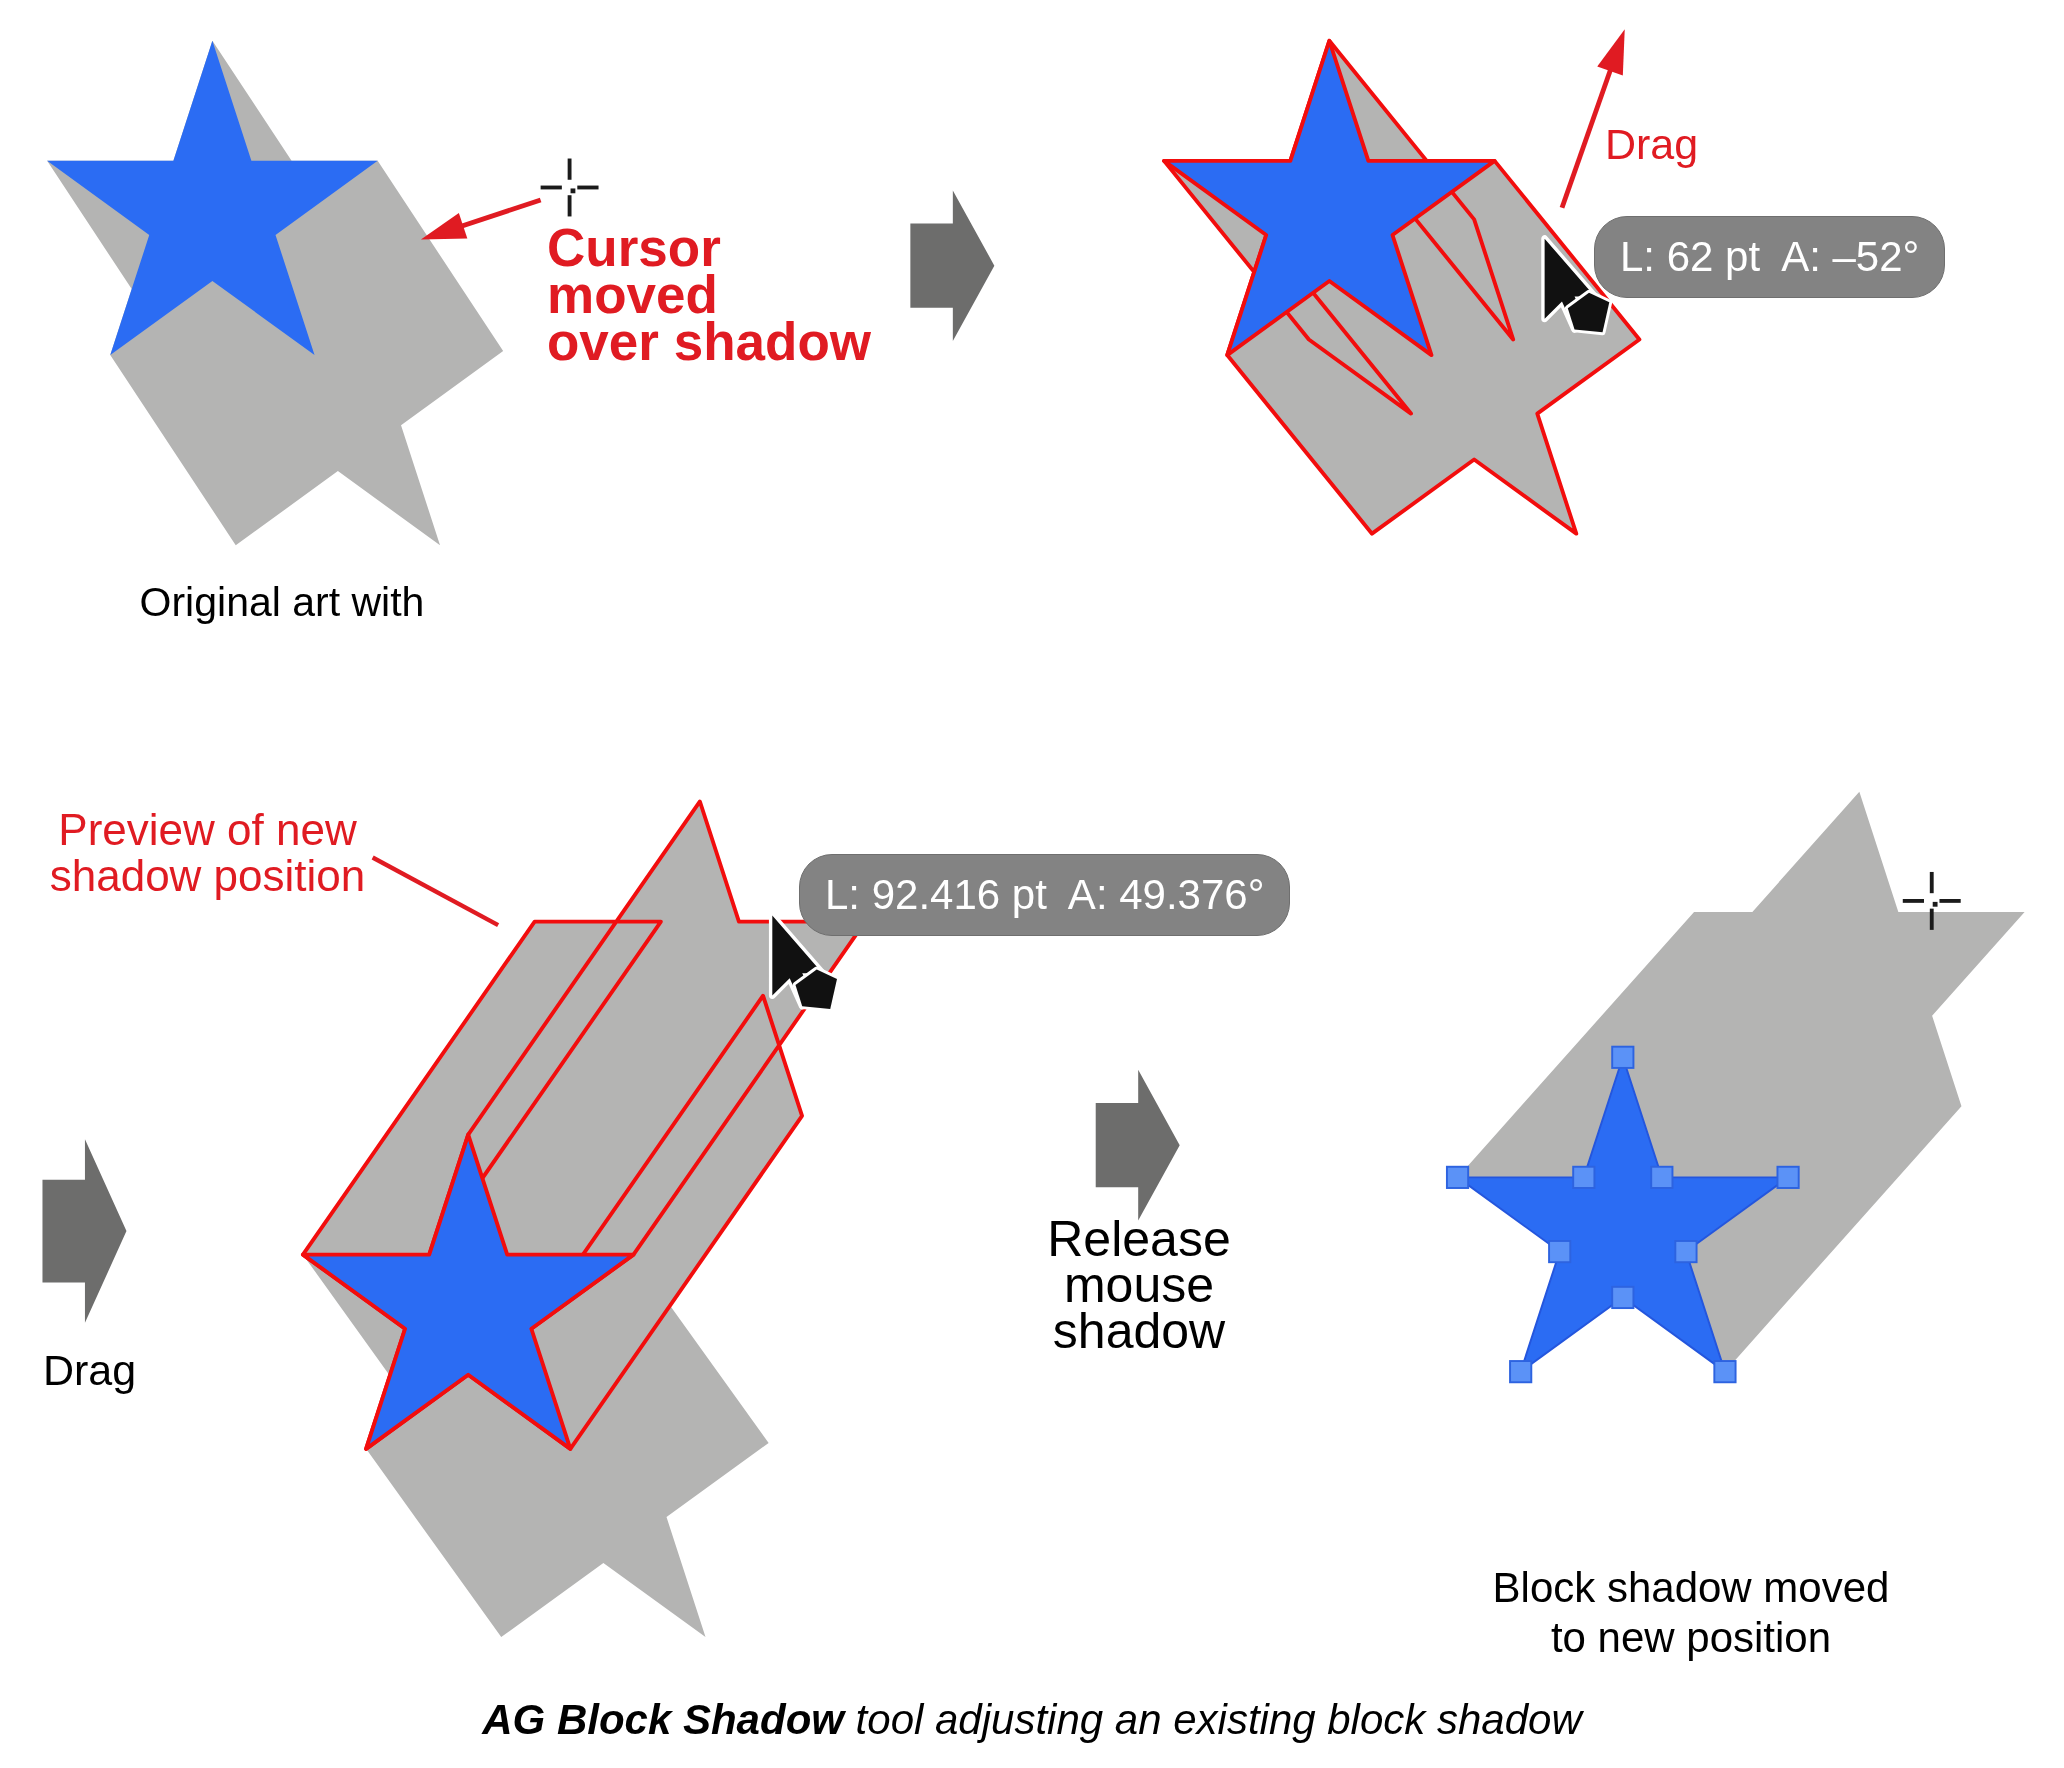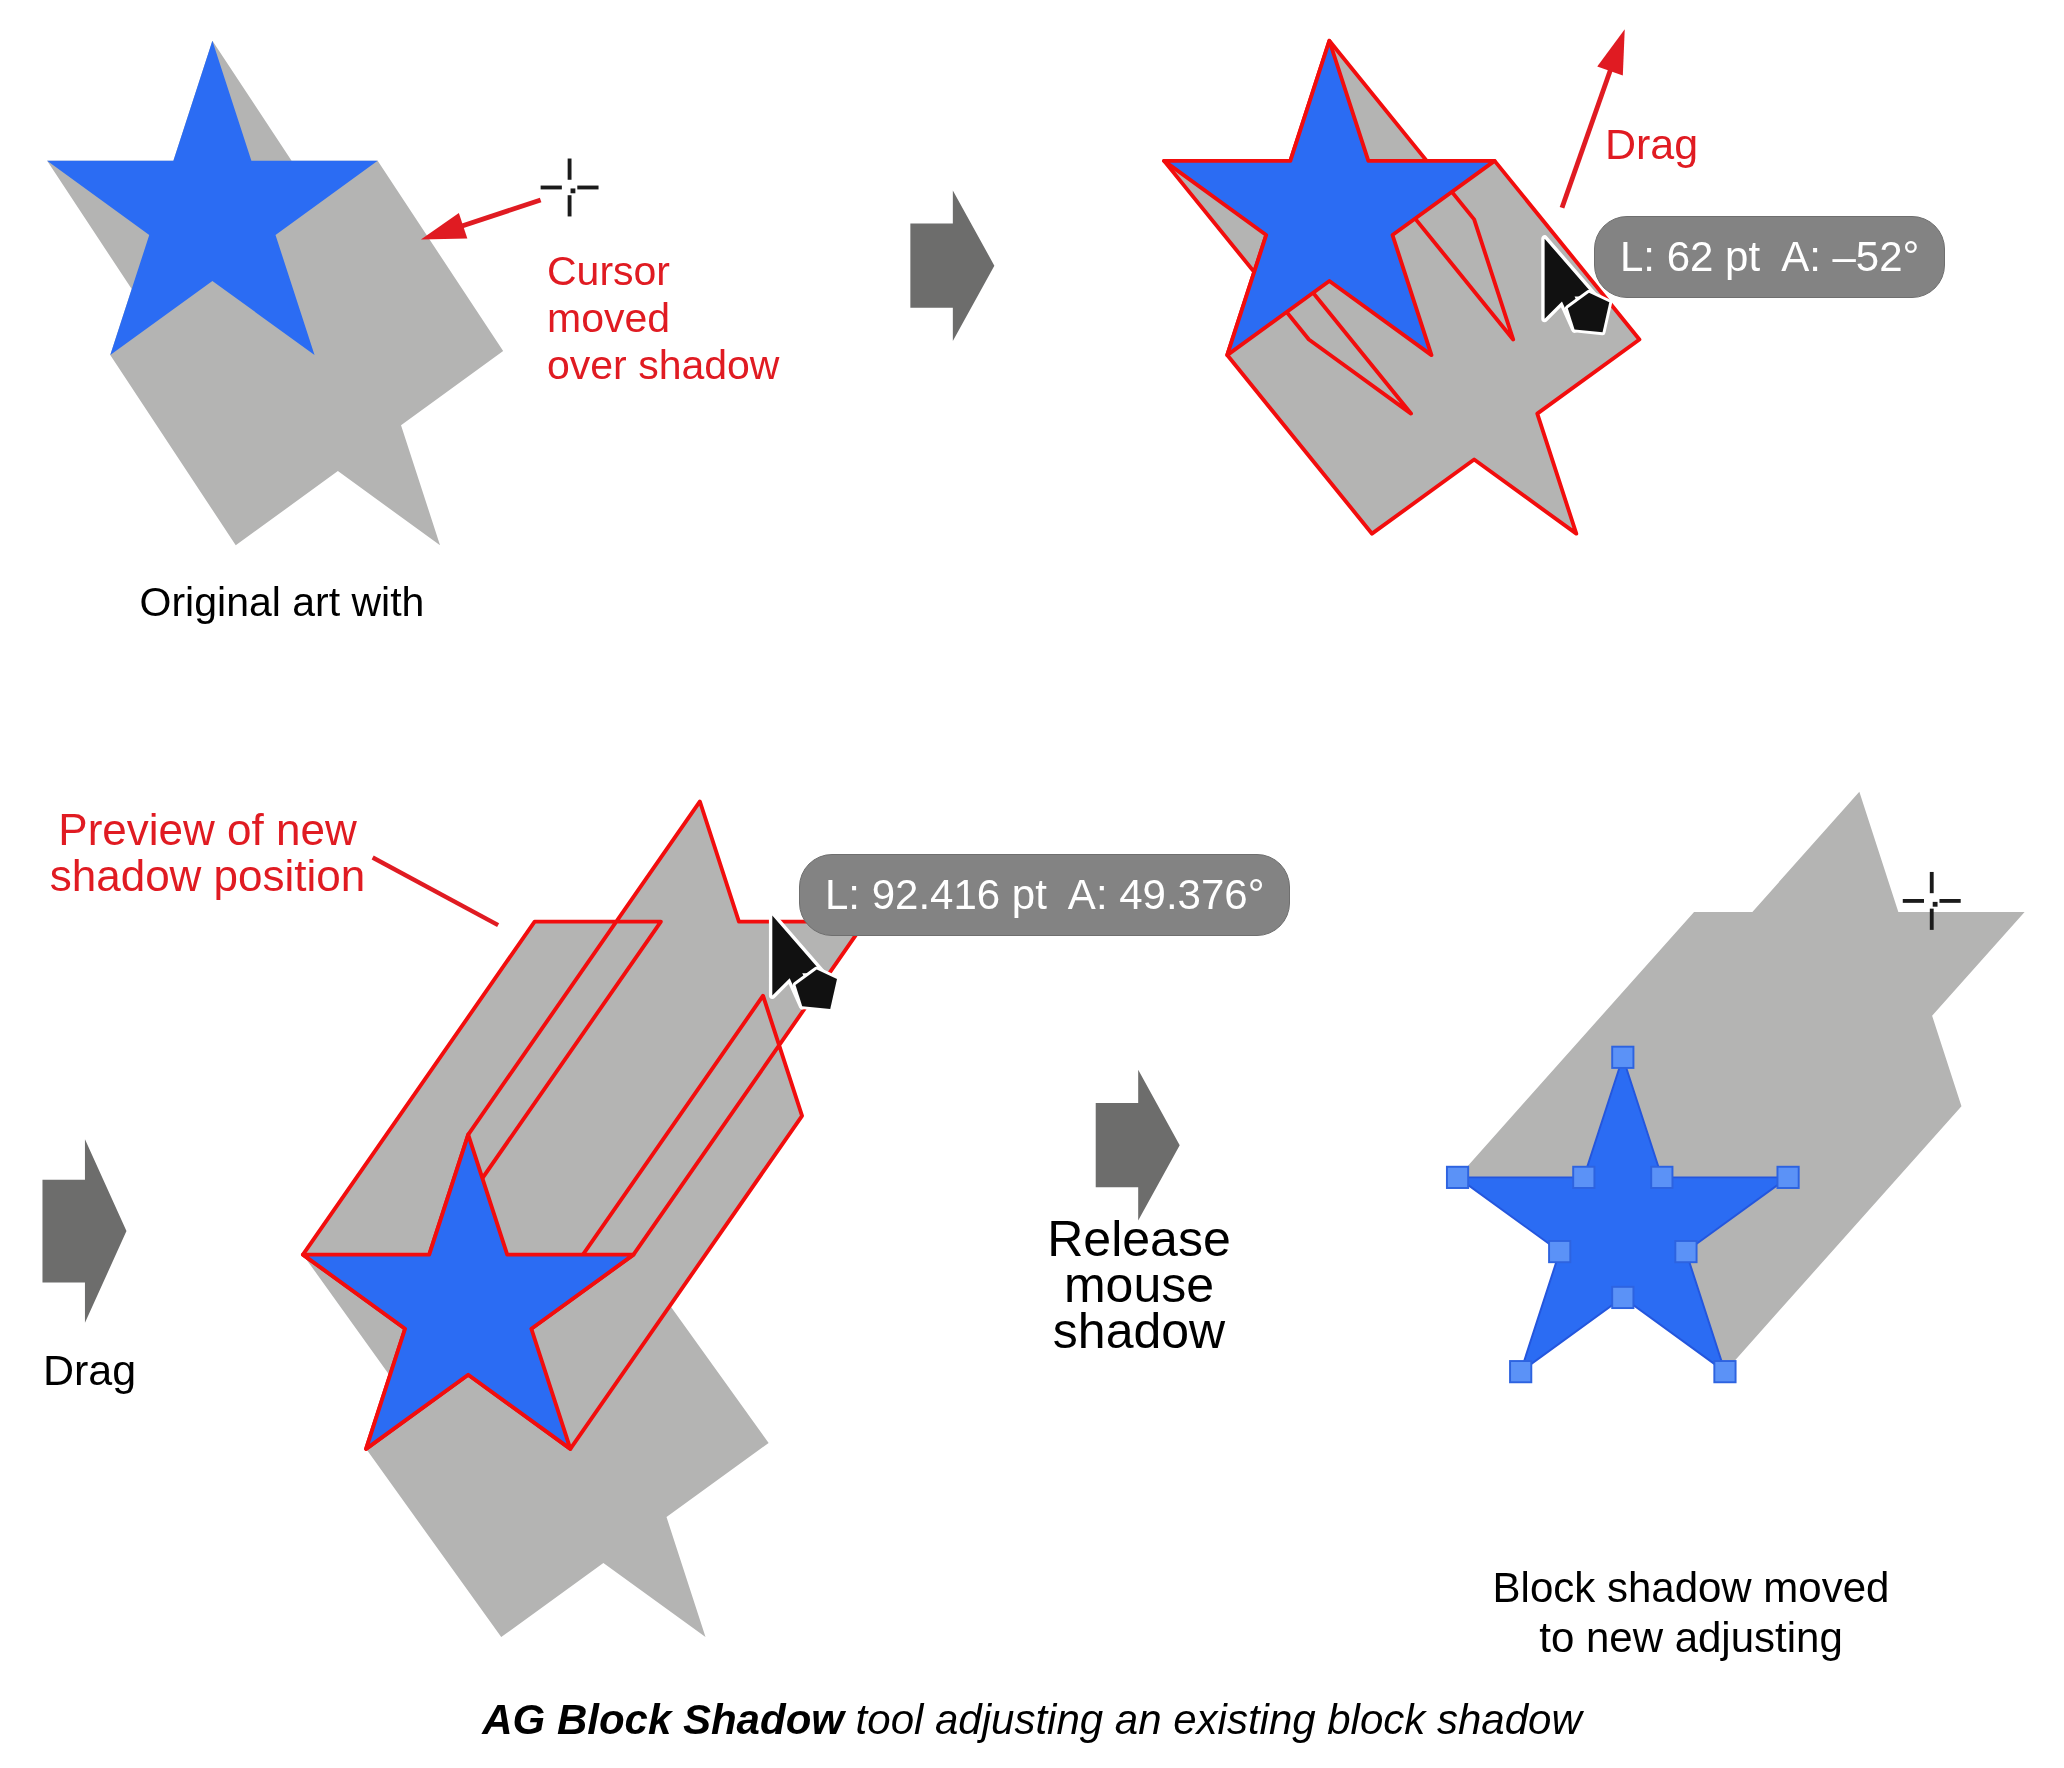--- a/index.html
+++ b/index.html
@@ -3,21 +3,21 @@
 <meta charset="utf-8">
 <style>
   html,body{margin:0;padding:0;background:#ffffff;}
   #canvas{position:relative;width:2064px;height:1769px;background:#ffffff;overflow:hidden;
           font-family:"Liberation Sans",sans-serif;}
   #fig{position:absolute;left:0;top:0;}
   .txt{position:absolute;color:#000000;}
   .red{color:#e01b22;}
   .center{text-align:center;}
   
-  #p1-ann{left:547px;top:248px;font-size:41px;line-height:47px;}
+  #p1-ann{left:547px;top:224px;font-size:53px;line-height:47px;font-weight:bold;}
   #p1-cap{left:60px;top:579px;width:444px;font-size:41px;line-height:46px;}
   #p2-drag{left:1605px;top:120px;font-size:43px;}
   #p3-label{left:48px;top:807px;width:319px;font-size:44px;line-height:46px;}
   #p3-drag{left:43px;top:1346px;font-size:43px;}
   #p4-release{left:1033px;top:1216px;width:212px;font-size:50px;line-height:46px;}
   #p4-cap{left:1469px;top:1563px;width:444px;font-size:42px;line-height:50px;}
   #main-cap{left:0;top:1696px;width:2064px;font-size:42px;font-style:italic;}
   #main-cap b{font-weight:bold;}
   .tooltip{position:absolute;background:#838383;border:1.9px solid #6f6f6f;border-radius:33px;
            color:#ffffff;font-size:42px;line-height:56px;padding:12px 25px;white-space:pre;}
@@ -92,21 +92,21 @@
   <div class="txt" id="p3-drag">Drag</div>
   <div class="tooltip" id="tt2">L: 92.416 pt  A: 49.376°</div>
 
   <div class="txt center" id="p4-release">
     <div>Release</div>
     <div>mouse</div>
     <div>shadow</div>
   </div>
   <div class="txt center" id="p4-cap">
     <div>Block shadow moved</div>
-    <div>to new adjusting</div>
+    <div>to new position</div>
   </div>
 
   <div class="txt center" id="main-cap">
     <b>AG Block Shadow</b><span> tool adjusting an existing block shadow</span>
   </div>
 
 </div>
 
 
 </body></html>

